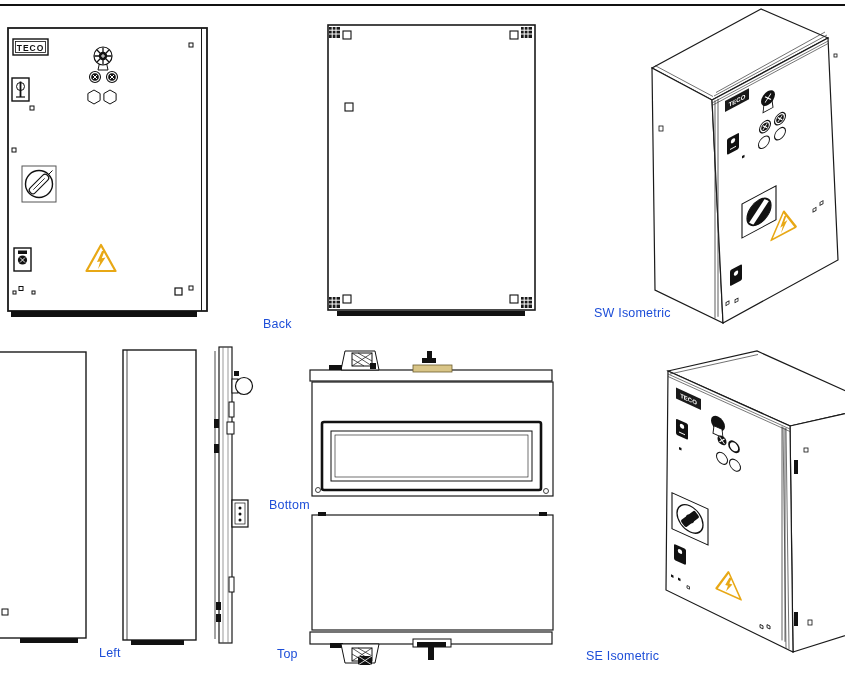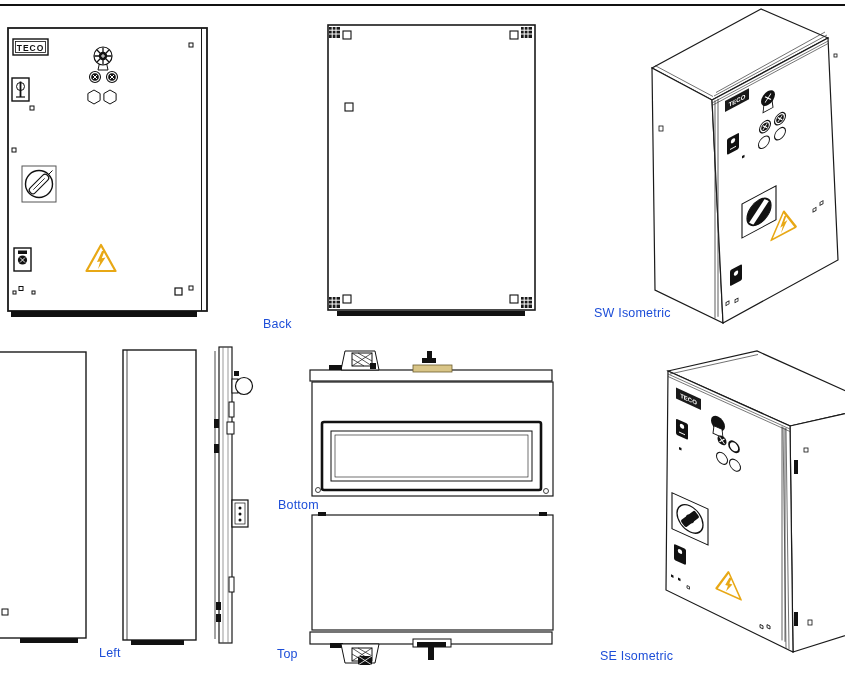--- a/index.html
+++ b/index.html
@@ -283,17 +283,17 @@
       <rect x="19" y="206" width="2.5" height="2.5" fill="#fff" stroke="#111" stroke-width="0.7"></rect>
       <use href="#warn" transform="translate(47,172) scale(0.85)"></use>
       <rect x="92" y="212" width="3" height="3" fill="#fff" stroke="#111" stroke-width="0.8"></rect>
       <rect x="99" y="209" width="3" height="3" fill="#fff" stroke="#111" stroke-width="0.8"></rect>
     </g>
   </svg>
 
   <div class="vlabel" style="left:263px;top:317px">Back</div>
   <div class="vlabel" style="left:594px;top:306px">SW Isometric</div>
   <div class="vlabel" style="left:99px;top:646px">Left</div>
-  <div class="vlabel" style="left:278px;top:498px">Bottom</div>
+  <div class="vlabel" style="left:269px;top:498px">Bottom</div>
   <div class="vlabel" style="left:277px;top:647px">Top</div>
-  <div class="vlabel" style="left:600px;top:649px">SE Isometric</div>
+  <div class="vlabel" style="left:586px;top:649px">SE Isometric</div>
 
 </div>
 
 </body></html>

